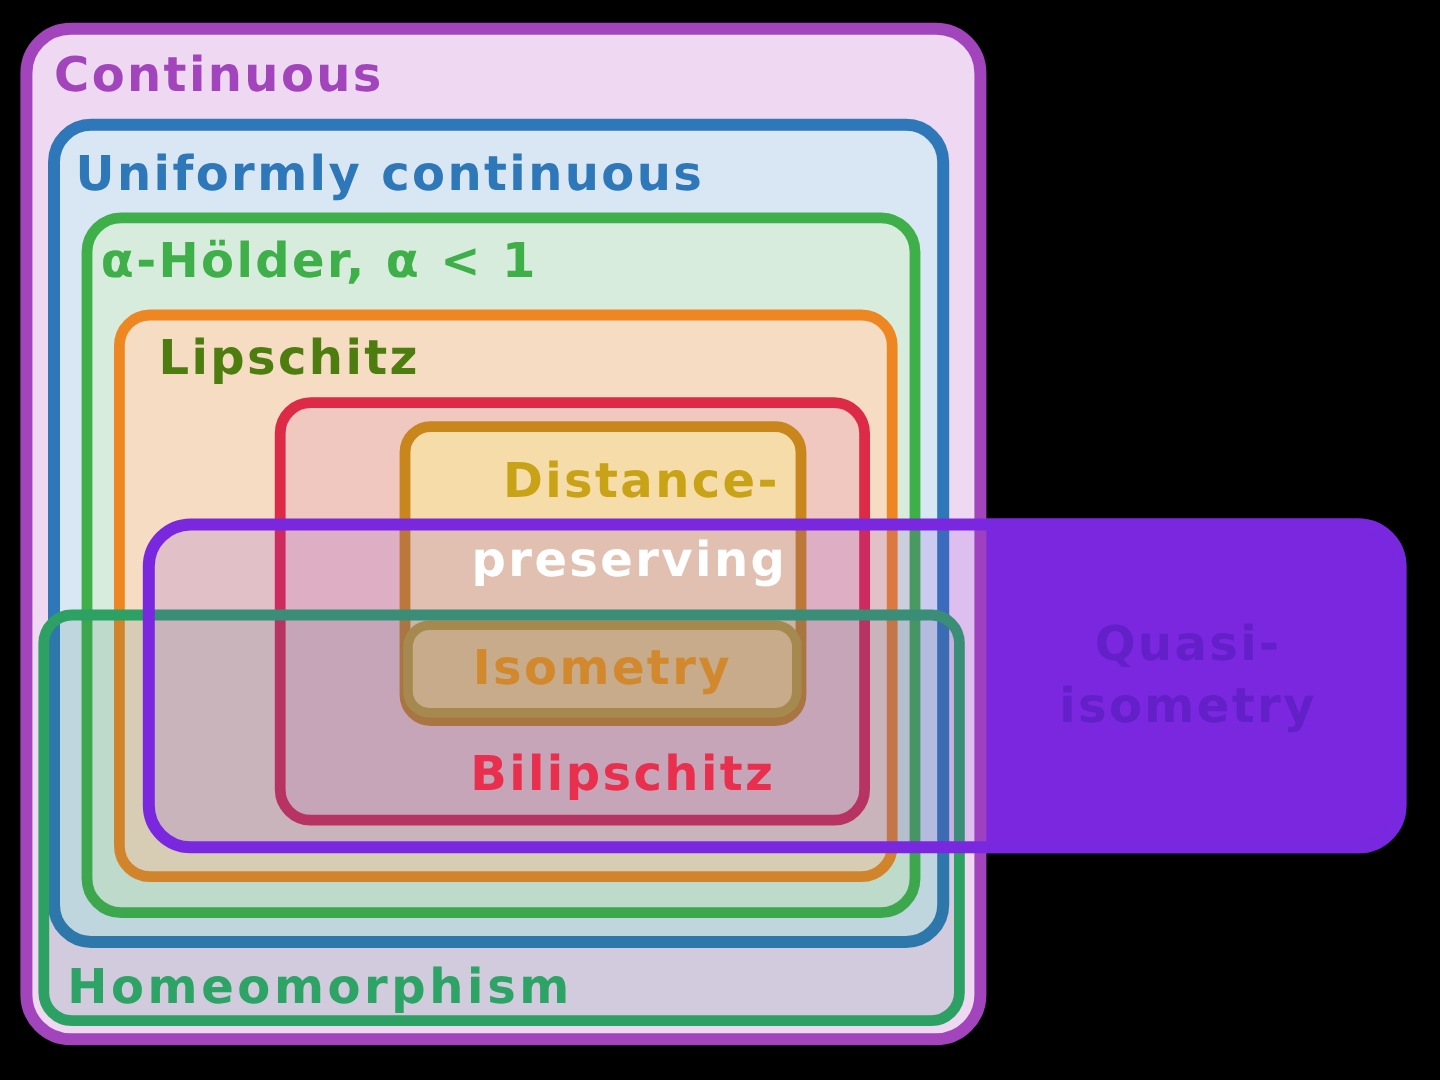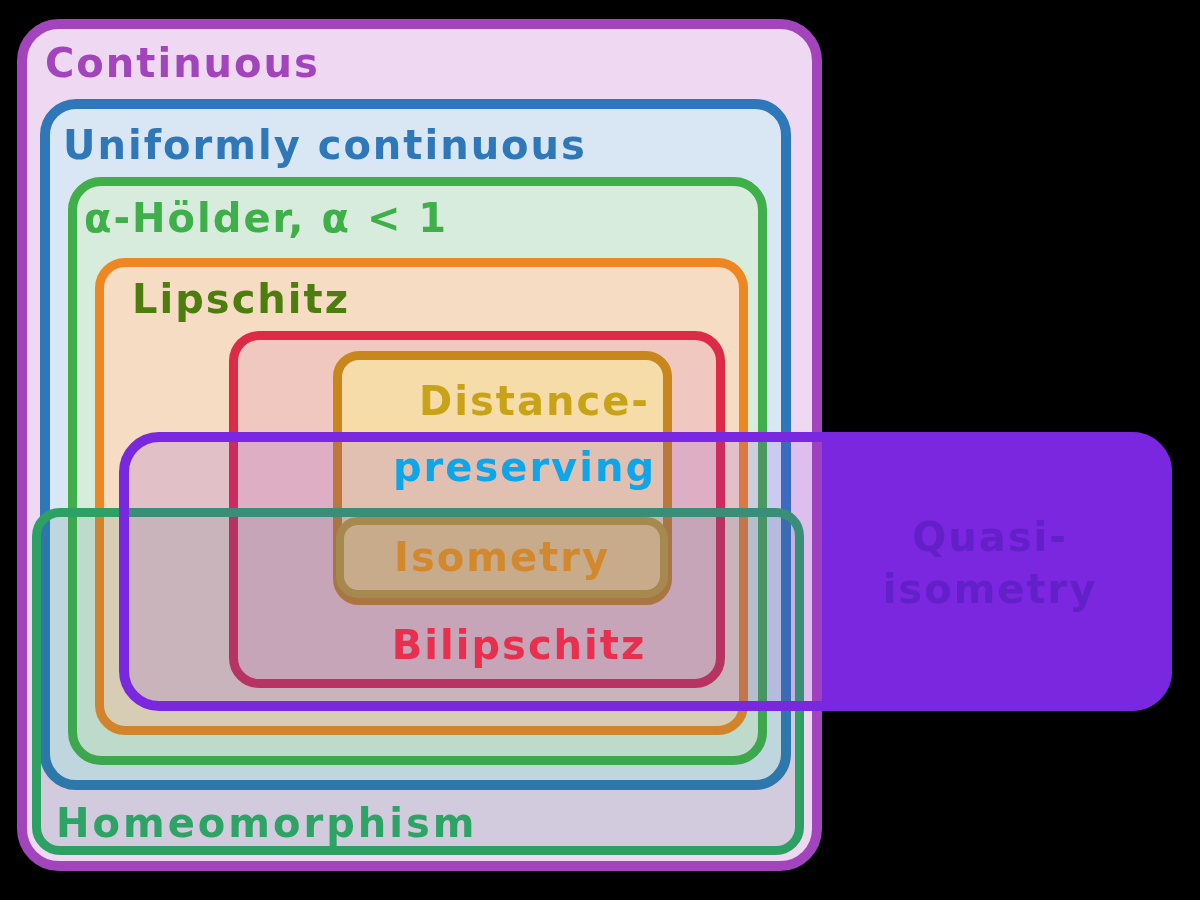--- a/index.html
+++ b/index.html
@@ -40,21 +40,21 @@
   #quasi-overlay{left:119px;top:432px;width:1053px;height:279px;border-radius:40px;
     background:rgba(128,48,224,0.16);border:10px solid #7A28DF;}
 
   
   #label-continuous{left:45px;top:41px;color:#A245BC;}
   #label-uniform{left:63px;top:123px;color:#2E77B8;}
   #label-holder{left:84px;top:196px;color:#3FAF49;}
   #label-lipschitz{left:121px;top:277px;color:#4d7c0f;margin-left:11px;}
   #label-bilipschitz{left:229px;top:623px;width:580px;text-align:center;color:#E92F4E;}
   #label-distance-1{left:333px;top:379px;width:403px;text-align:center;color:#C9A317;}
-  #label-distance-2{left:333px;top:445px;width:383px;text-align:center;color:#0ea5e9;}
+  #label-distance-2{left:333px;top:445px;width:383px;text-align:center;color:#ffffff;}
   #label-isometry{left:336px;top:535px;width:332px;text-align:center;color:#D2892E;}
   #label-homeo{left:56px;top:801px;color:#2EA366;letter-spacing:3px;}
   #label-quasi{left:822px;top:511px;width:336px;text-align:center;color:#6320C8;line-height:52px;}
 </style>
 </head>
 <body>
 
 <div id="canvas">
 
   <div class="box" id="quasi-base"></div>

